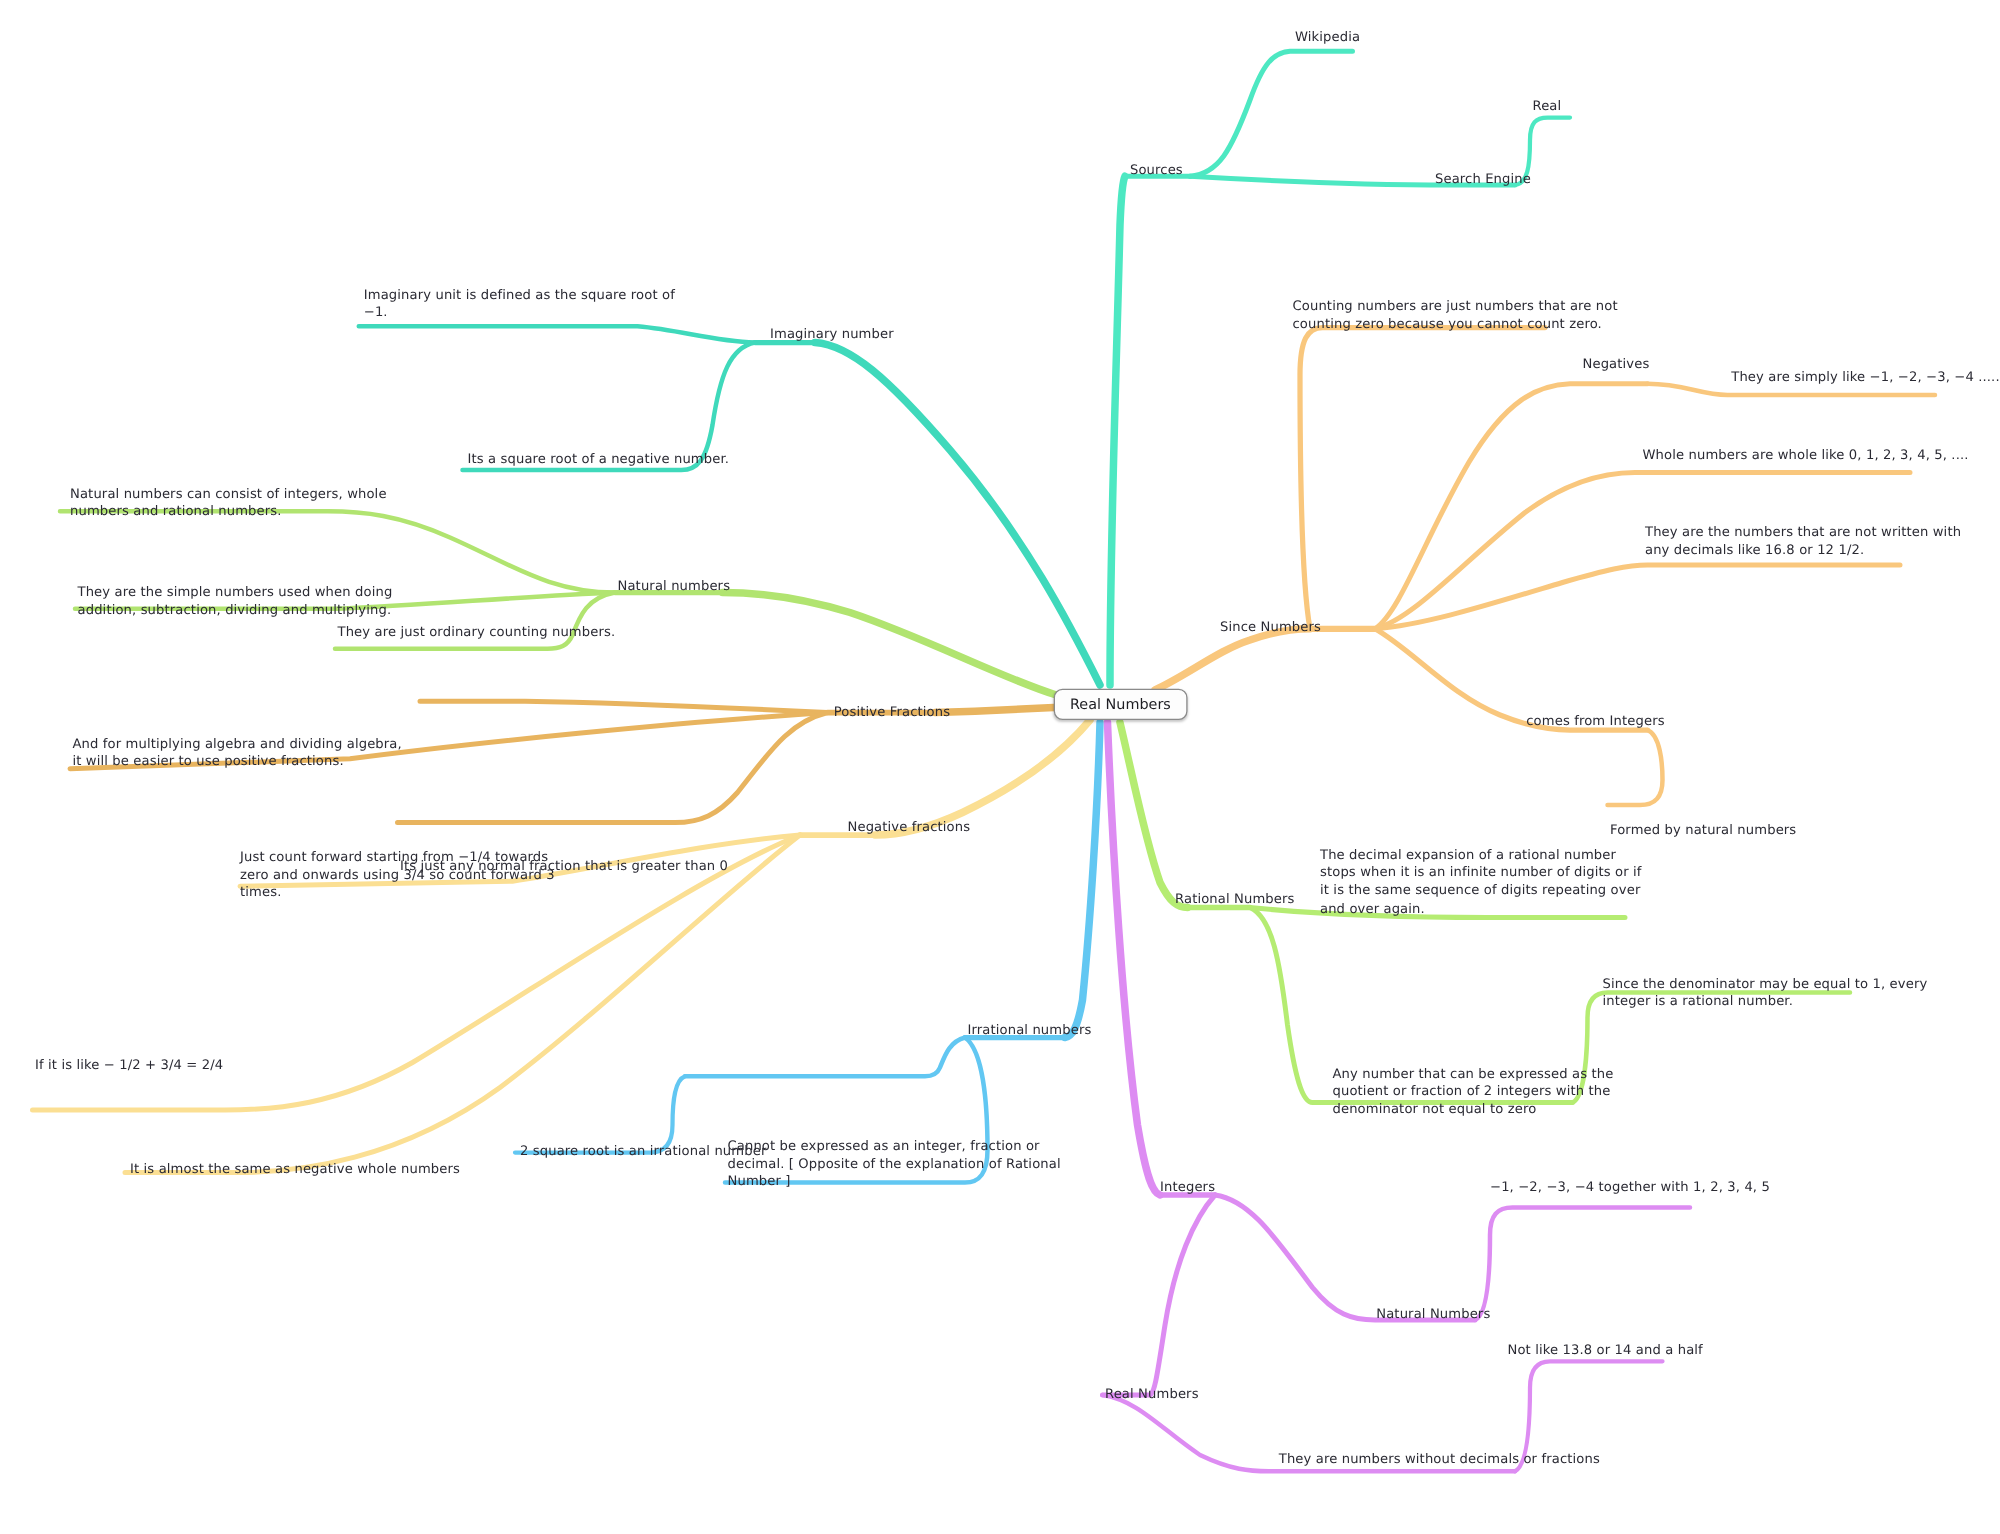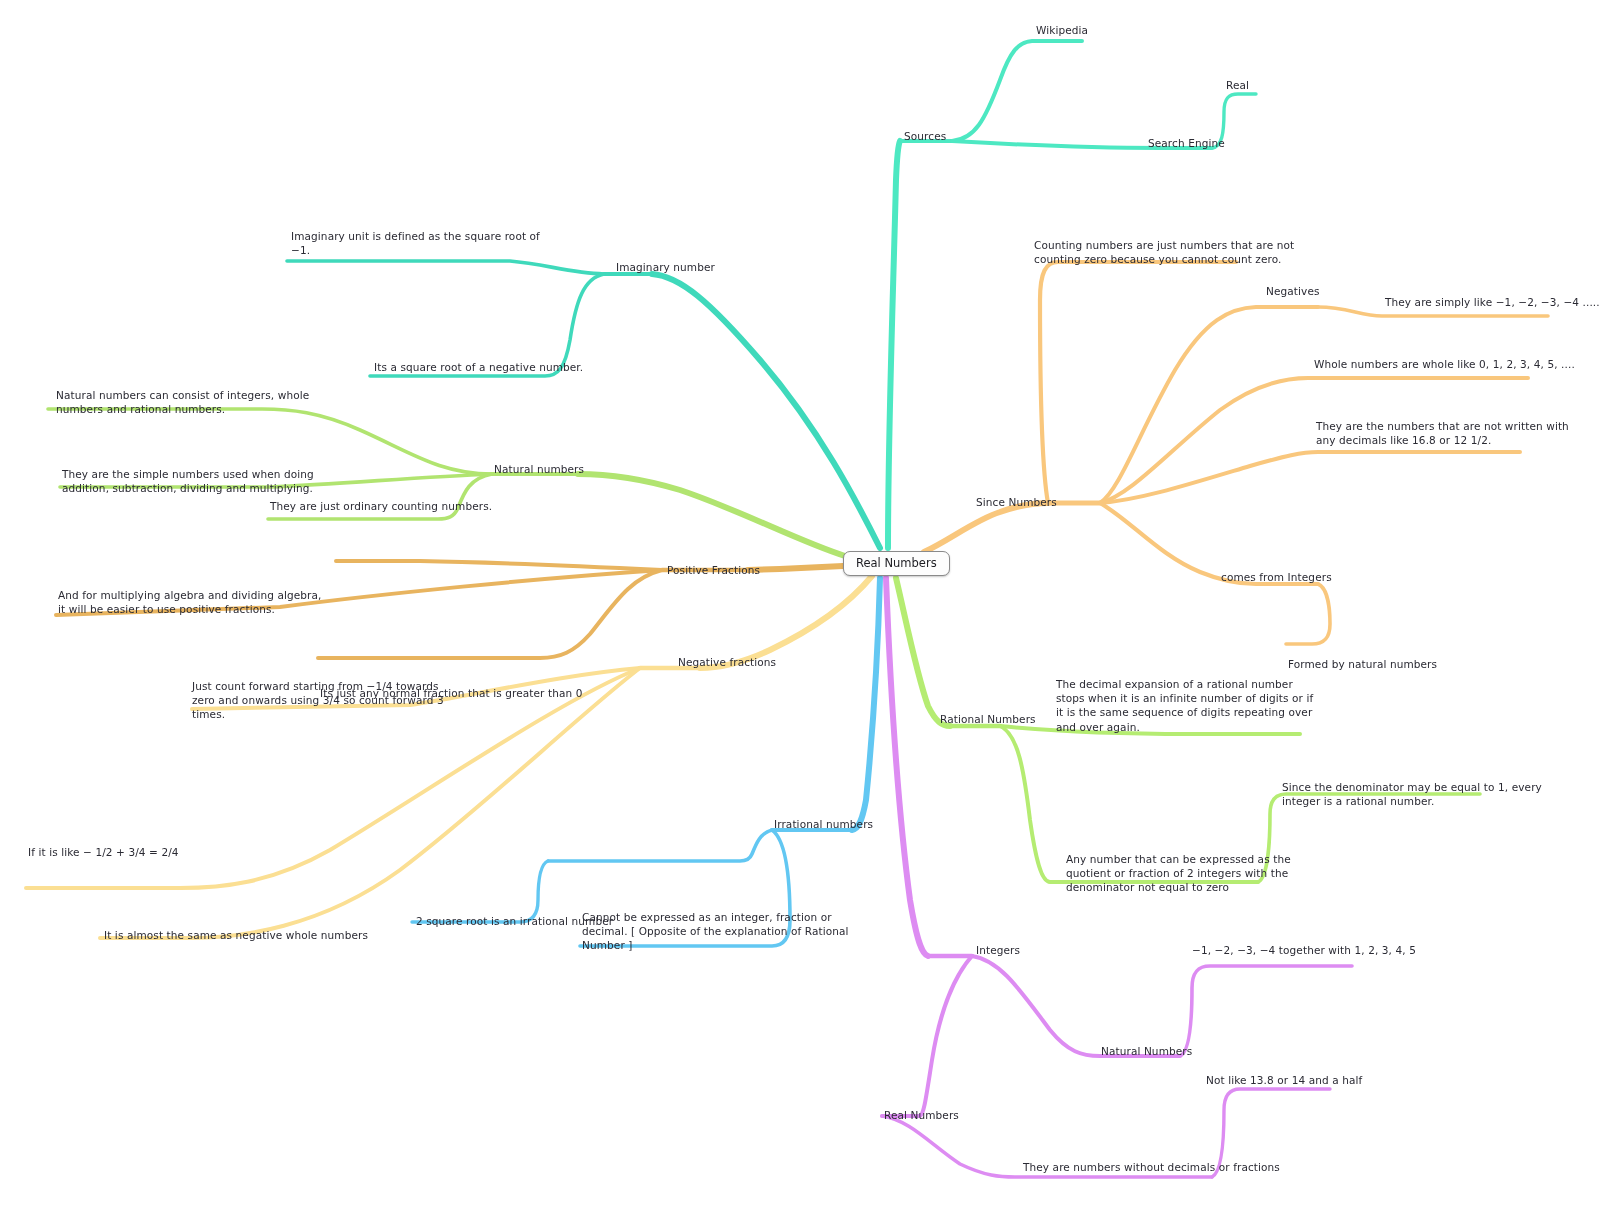--- a/index.html
+++ b/index.html
@@ -138,21 +138,21 @@
   <div class="node-label" style="left:1056px; top:677px;">The decimal expansion of a rational number
 stops when it is an infinite number of digits or if
 it is the same sequence of digits repeating over
 and over again.</div>
   <div class="node-label" style="left:1066px; top:852px;">Any number that can be expressed as the
 quotient or fraction of 2 integers with the
 denominator not equal to zero</div>
   <div class="node-label" style="left:1282px; top:780px;">Since the denominator may be equal to 1, every
 integer is a rational number.</div>
 
-  <div class="node-label" style="left:928px; top:943px;margin-left:48px;">Integers</div>
+  <div class="node-label" style="left:928px; top:943px;">Integers</div>
   <div class="node-label" style="left:1101px; top:1044px;">Natural Numbers</div>
   <div class="node-label" style="left:1192px; top:943px;">−1, −2, −3, −4  together with 1, 2, 3, 4, 5</div>
   <div class="node-label" style="left:884px; top:1108px;">Real Numbers</div>
   <div class="node-label" style="left:1023px; top:1160px;">They are numbers without decimals or fractions</div>
   <div class="node-label" style="left:1206px; top:1073px;">Not like 13.8 or 14 and a half</div>
 
   <div class="node-label" style="left:774px; top:817px;">Irrational numbers</div>
   <div class="node-label" style="left:416px; top:914px;">2 square root is an irrational number</div>
   <div class="node-label" style="left:582px; top:910px;">Cannot be expressed as an integer, fraction or
 decimal. [ Opposite of the explanation of Rational

